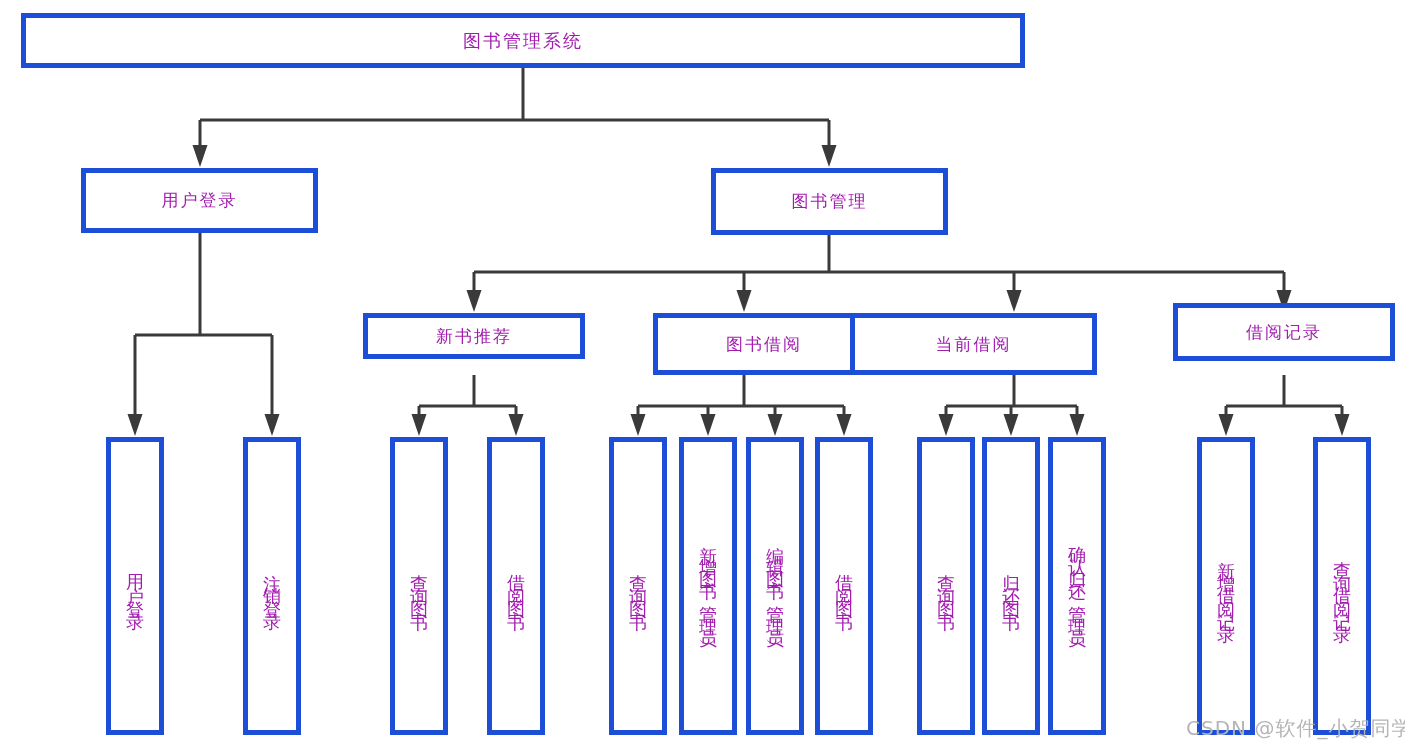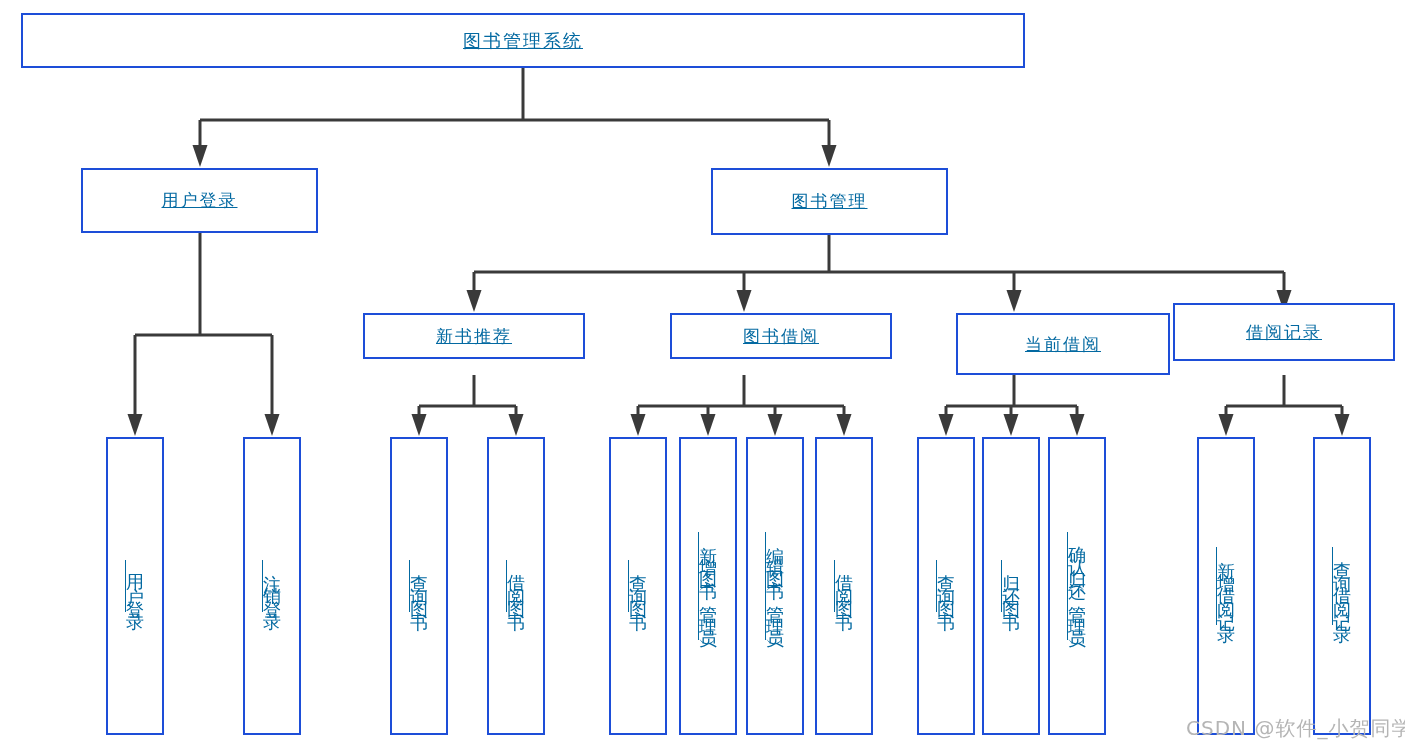--- a/index.html
+++ b/index.html
@@ -14,27 +14,26 @@
   #connectors {
     position: absolute;
     left: 0; top: 0;
     width: 1405px; height: 747px;
     z-index: 1;
   }
   .box {
     position: absolute;
     box-sizing: border-box;
     background: #ffffff;
-    border: 2px solid #1d4ed8;
+    border: 5px solid #1d4ed8;
     display: flex;
     align-items: center;
     justify-content: center;
-    color: #0369a1;
+    color: #a21caf;
     z-index: 2;
-    text-decoration: underline;
   }
   .hbox {
     font-size: 17px;
     letter-spacing: 2px;
     white-space: nowrap;
   }
   .vbox {
     writing-mode: vertical-rl;
     text-orientation: mixed;
     font-size: 18px;
@@ -120,22 +119,22 @@
     <line x1="1342" y1="406" x2="1342" y2="420"></line>
     <polygon points="1334.5,414 1349.5,414 1342,436"></polygon>
   </svg>
 
   <div class="box hbox" style="left:21px;top:13px;width:1004px;height:55px;font-size:18px">图书管理系统</div>
 
   <div class="box hbox" style="left:81px;top:168px;width:237px;height:65px">用户登录</div>
   <div class="box hbox" style="left:711px;top:168px;width:237px;height:67px">图书管理</div>
 
   <div class="box hbox" style="left:363px;top:313px;width:222px;height:46px">新书推荐</div>
-  <div class="box hbox" style="left:670px;top:313px;width:222px;height:46px">图书借阅</div>
-  <div class="box hbox" style="left:956px;top:313px;width:214px;height:62px">当前借阅</div>
+  <div class="box hbox" style="left:653px;top:313px;width:222px;height:62px">图书借阅</div>
+  <div class="box hbox" style="left:850px;top:313px;width:247px;height:62px">当前借阅</div>
   <div class="box hbox" style="left:1173px;top:303px;width:222px;height:58px">借阅记录</div>
 
   <div class="box vbox" style="left:106px;top:437px;width:58px;height:298px">用户登录</div>
   <div class="box vbox" style="left:243px;top:437px;width:58px;height:298px">注销登录</div>
 
   <div class="box vbox" style="left:390px;top:437px;width:58px;height:298px">查询图书</div>
   <div class="box vbox" style="left:487px;top:437px;width:58px;height:298px">借阅图书</div>
 
   <div class="box vbox" style="left:609px;top:437px;width:58px;height:298px">查询图书</div>
   <div class="box vbox" style="left:679px;top:437px;width:58px;height:298px;letter-spacing:12px">新增图书（管理员）</div>

